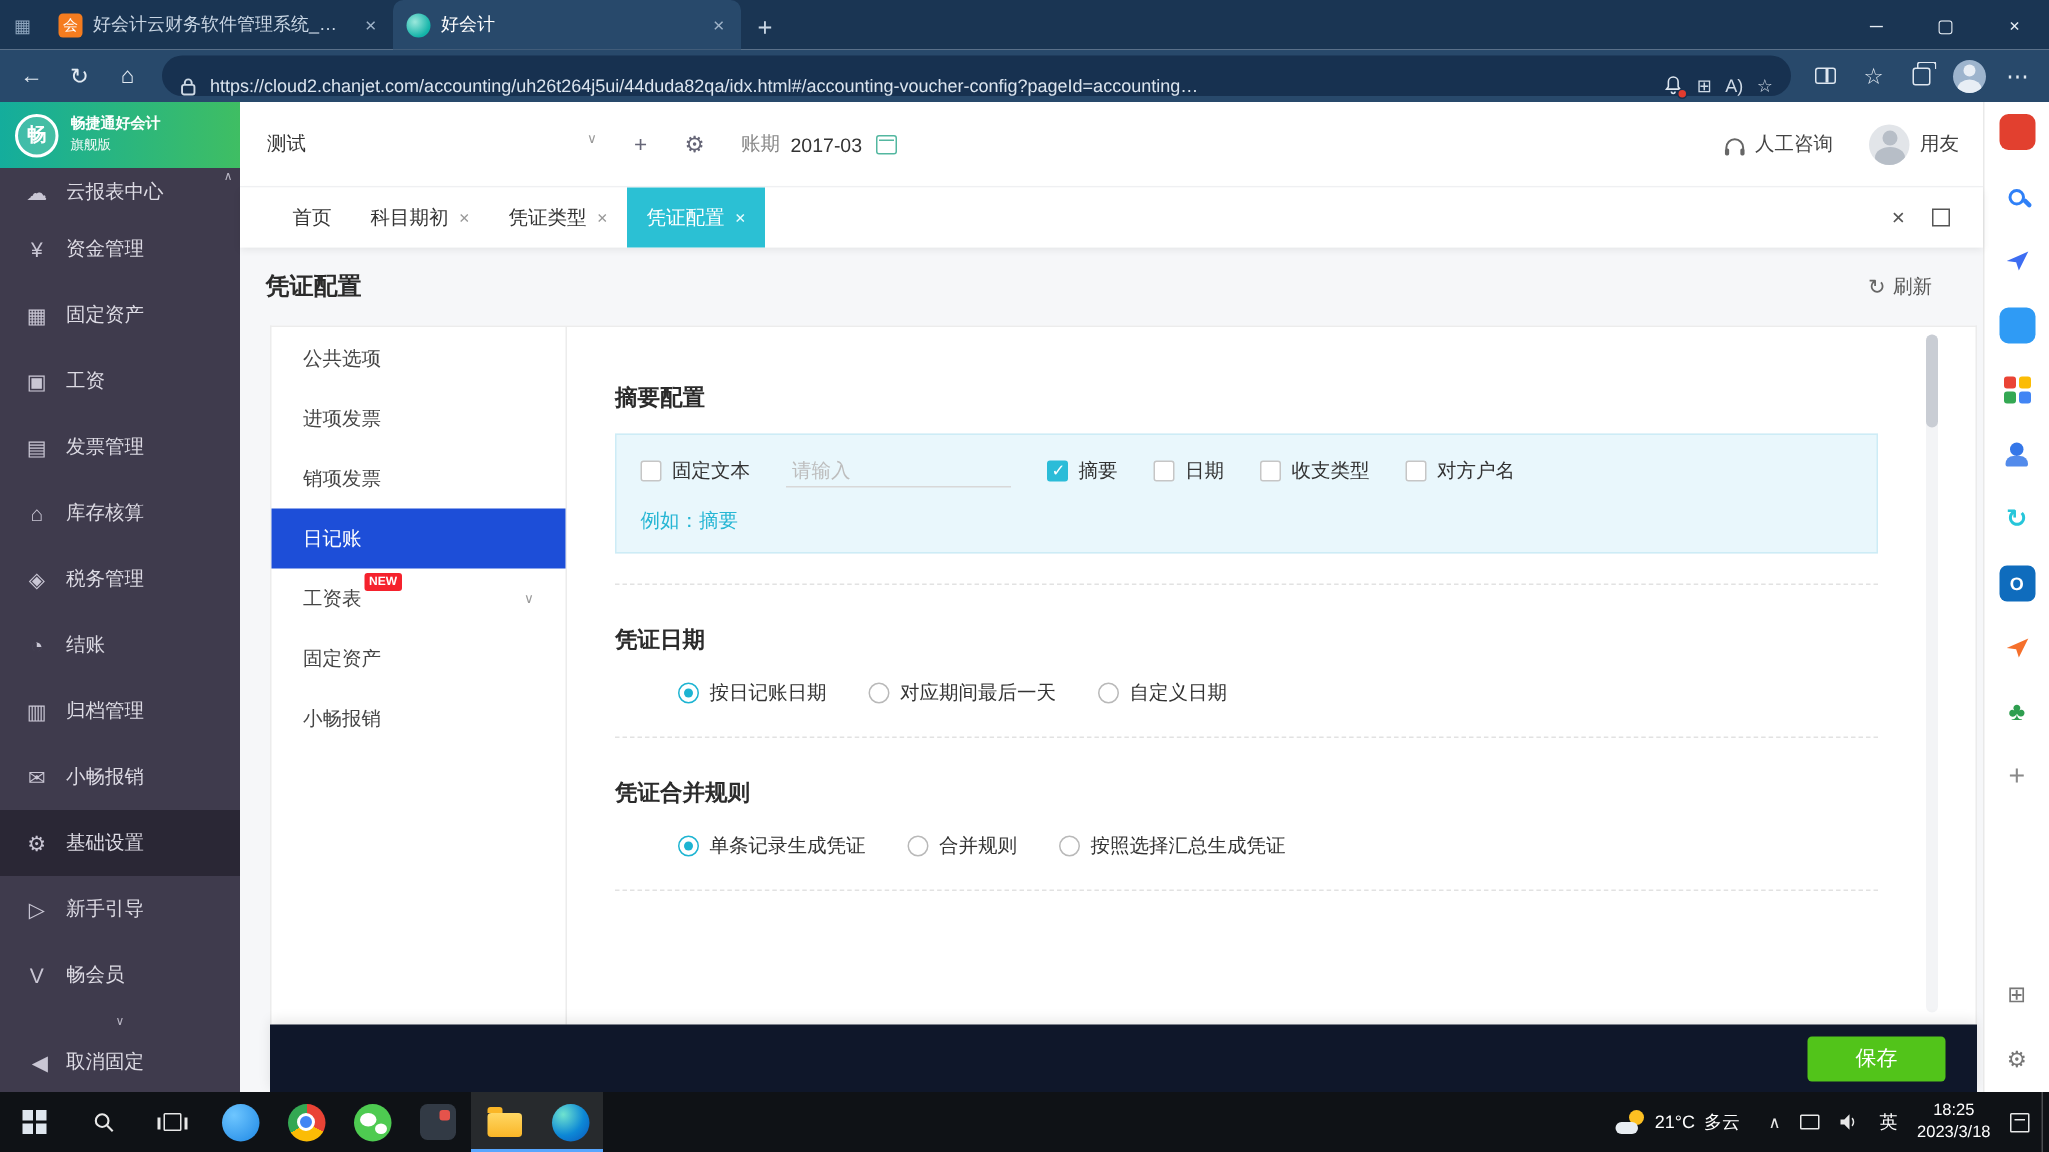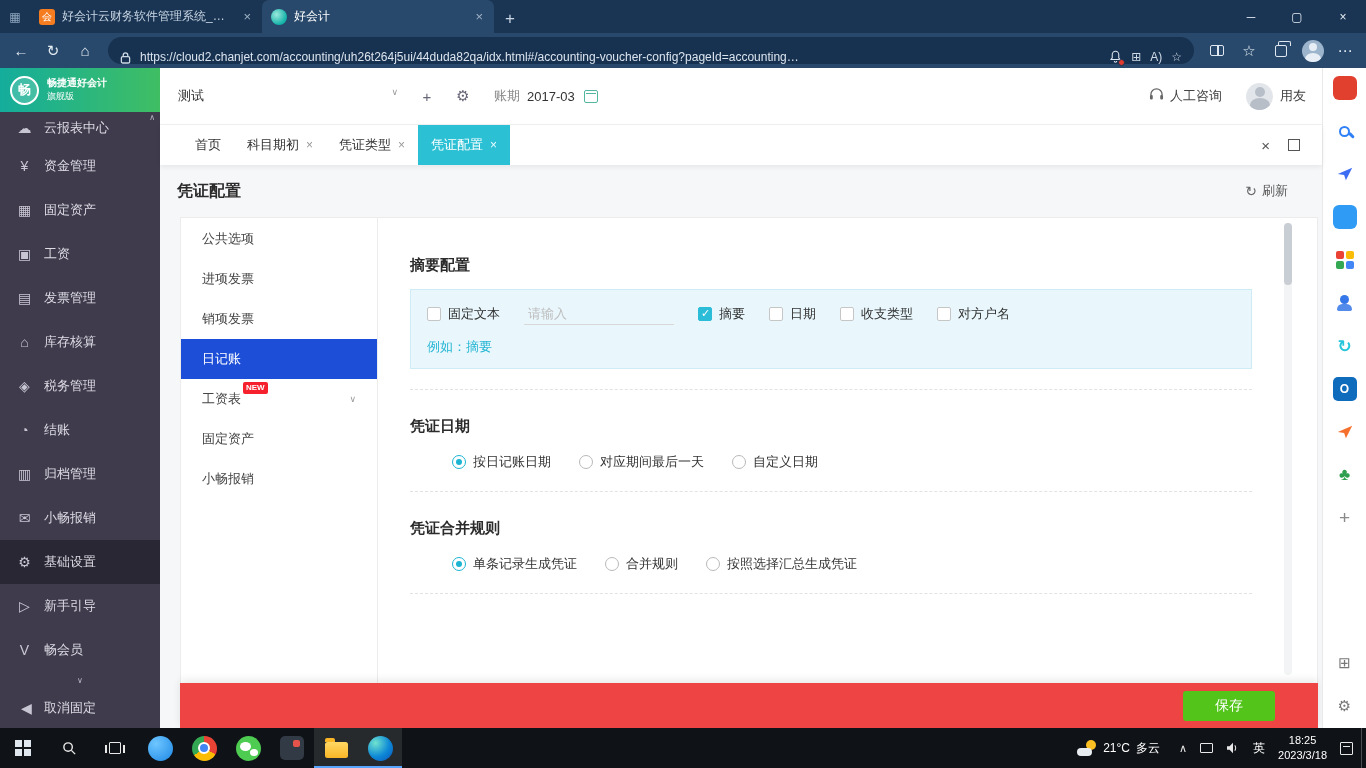--- a/index.html
+++ b/index.html
@@ -77,21 +77,21 @@
 .apptop{height:57px;display:flex;align-items:center;padding:0 16px;border-bottom:1px solid #f0f1f3}
 .acct{width:228px;display:flex;align-items:flex-start;justify-content:space-between;font-size:13px;color:#333;padding:6px 6px 6px 2px}
 .chev{font-size:9px;color:#999}
 .top-ico{width:26px;height:26px;display:flex;align-items:center;justify-content:center;color:#667;font-size:15px;margin-left:10px}
 .period{display:flex;align-items:center;gap:7px;margin-left:18px}
 .period-label{color:#888}
 .period-val{color:#333;font-weight:500}
 .cal{width:14px;height:13px;border:1.5px solid #53b7a0;border-radius:2px;position:relative;margin-left:2px}
 .cal::before{content:"";position:absolute;left:1px;right:1px;top:2px;height:1.5px;background:#53b7a0}
 .apptop-right{margin-left:auto;display:flex;align-items:center;gap:10px}
-.support{display:flex;align-items:flex-start;gap:6px;color:#444}
+.support{display:flex;align-items:flex-end;gap:6px;color:#444}
 .user{display:flex;align-items:center;gap:7px;margin-left:14px;color:#404040}
 .avatar{width:27px;height:27px;border-radius:50%;background:#e2e5e9;position:relative;overflow:hidden}
 .avatar::before{content:"";position:absolute;top:4px;left:8.5px;width:10px;height:10px;border-radius:50%;background:#b7bec7}
 .avatar::after{content:"";position:absolute;top:15px;left:3.5px;width:20px;height:14px;border-radius:50%;background:#b7bec7}
 
 .tabstrip{height:40px;background:#fff;display:flex;align-items:center;padding-left:22px;box-shadow:0 2px 5px rgba(0,0,0,.07);position:relative;z-index:3}
 .ttab{height:40px;display:flex;align-items:center;gap:7px;padding:0 13px;font-size:13px;color:#333}
 .ttab .x{font-size:12px;color:#999}
 .ttab.active{background:#2bc0d4;color:#fff}
 .ttab.active .x{color:#eafcff}
@@ -125,21 +125,21 @@
 .radio.sel .dot{border-color:#1db4d2}
 .radio.sel .dot::after{content:"";position:absolute;inset:3px;border-radius:50%;background:#1db4d2}
 .cb{display:inline-flex;align-items:center;gap:7px;font-size:13px;color:#333;cursor:pointer}
 .cb .box{width:14px;height:14px;border:1px solid #c6c6c6;border-radius:2px;background:#fff;position:relative;flex:0 0 auto}
 .cb.checked .box{background:#2bbcd8;border-color:#2bbcd8}
 .cb.checked .box::after{content:"✓";position:absolute;left:2px;top:-1.5px;color:#fff;font-size:11px}
 .fx-input{width:150px;border:none;outline:none;border-bottom:1px solid #d8d8d8;background:transparent;font-size:13px;padding:3px 4px;color:#000000;font-family:inherit}
 .fx-input::placeholder{color:#bdbdbd}
 .vscroll{position:absolute;top:5px;right:25px;width:8px;bottom:8px;background:#f3f4f6;border-radius:4px}
 .vthumb{position:absolute;top:0;left:0;right:0;height:62px;background:#c9cdd4;border-radius:4px}
-.bottom-bar{position:absolute;left:20px;right:4px;bottom:0;height:45px;background:#ef4444;box-shadow:0 -3px 8px rgba(0,0,0,.09);display:flex;align-items:center;justify-content:flex-end;padding-right:43px;z-index:2}
+.bottom-bar{position:absolute;left:20px;right:4px;bottom:0;height:45px;background:#0f172a;box-shadow:0 -3px 8px rgba(0,0,0,.09);display:flex;align-items:center;justify-content:flex-end;padding-right:21px;z-index:2}
 .save-btn{width:92px;height:30px;background:#52c41a;color:#fff;font-size:14px;border:none;border-radius:3px;display:flex;align-items:center;justify-content:center;cursor:pointer;font-family:inherit}
 
 
 .taskbar{position:absolute;left:0;right:0;bottom:0;height:40px;background:#0f1216;display:flex;align-items:stretch;color:#fff}
 .tb-btn{width:46px;display:flex;align-items:center;justify-content:center}
 .winlogo{display:grid;grid-template-columns:7px 7px;grid-template-rows:7px 7px;gap:1.5px}
 .winlogo i{background:#dfe6ee;display:block}
 .tv{width:12px;height:12px;border:1.5px solid #e8e8e8;border-radius:1px;position:relative;display:block}
 .tv::before{content:"";position:absolute;left:-5px;top:2px;width:2px;height:8px;background:#e8e8e8}
 .tv::after{content:"";position:absolute;right:-5px;top:2px;width:2px;height:8px;background:#e8e8e8}

